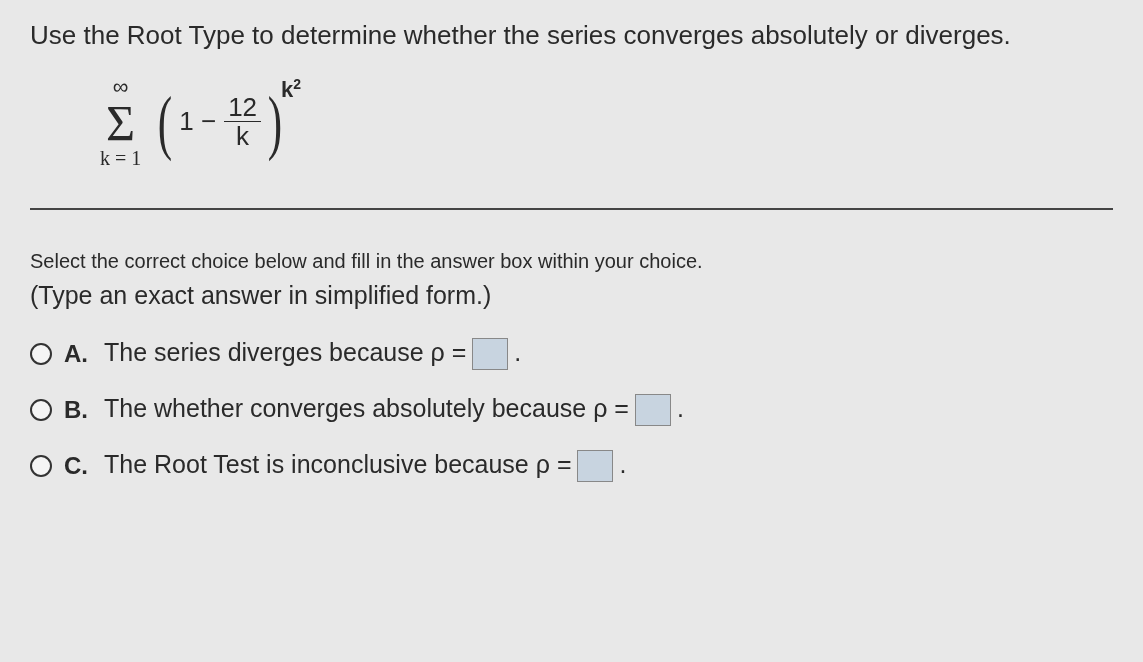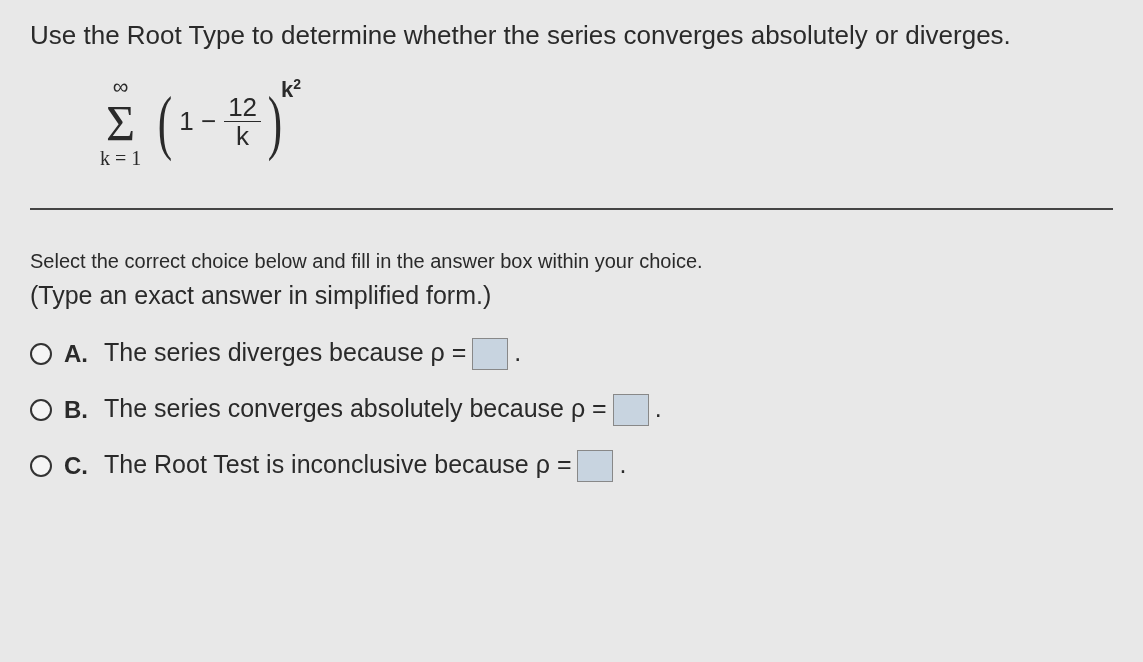--- a/index.html
+++ b/index.html
@@ -182,21 +182,21 @@
       <span>The series diverges because ρ =</span>
       <span class="answer-box"></span>
       <span>.</span>
     </div>
   </div>
 
   <div class="choice-row">
     <div class="radio"></div>
     <div class="choice-label">B.</div>
     <div class="choice-text">
-      <span>The series converges absolutely because ρ =</span>
+      <span>The whether converges absolutely because ρ =</span>
       <span class="answer-box"></span>
       <span>.</span>
     </div>
   </div>
 
   <div class="choice-row">
     <div class="radio"></div>
     <div class="choice-label">C.</div>
     <div class="choice-text">
       <span>The Root Test is inconclusive because ρ =</span>

